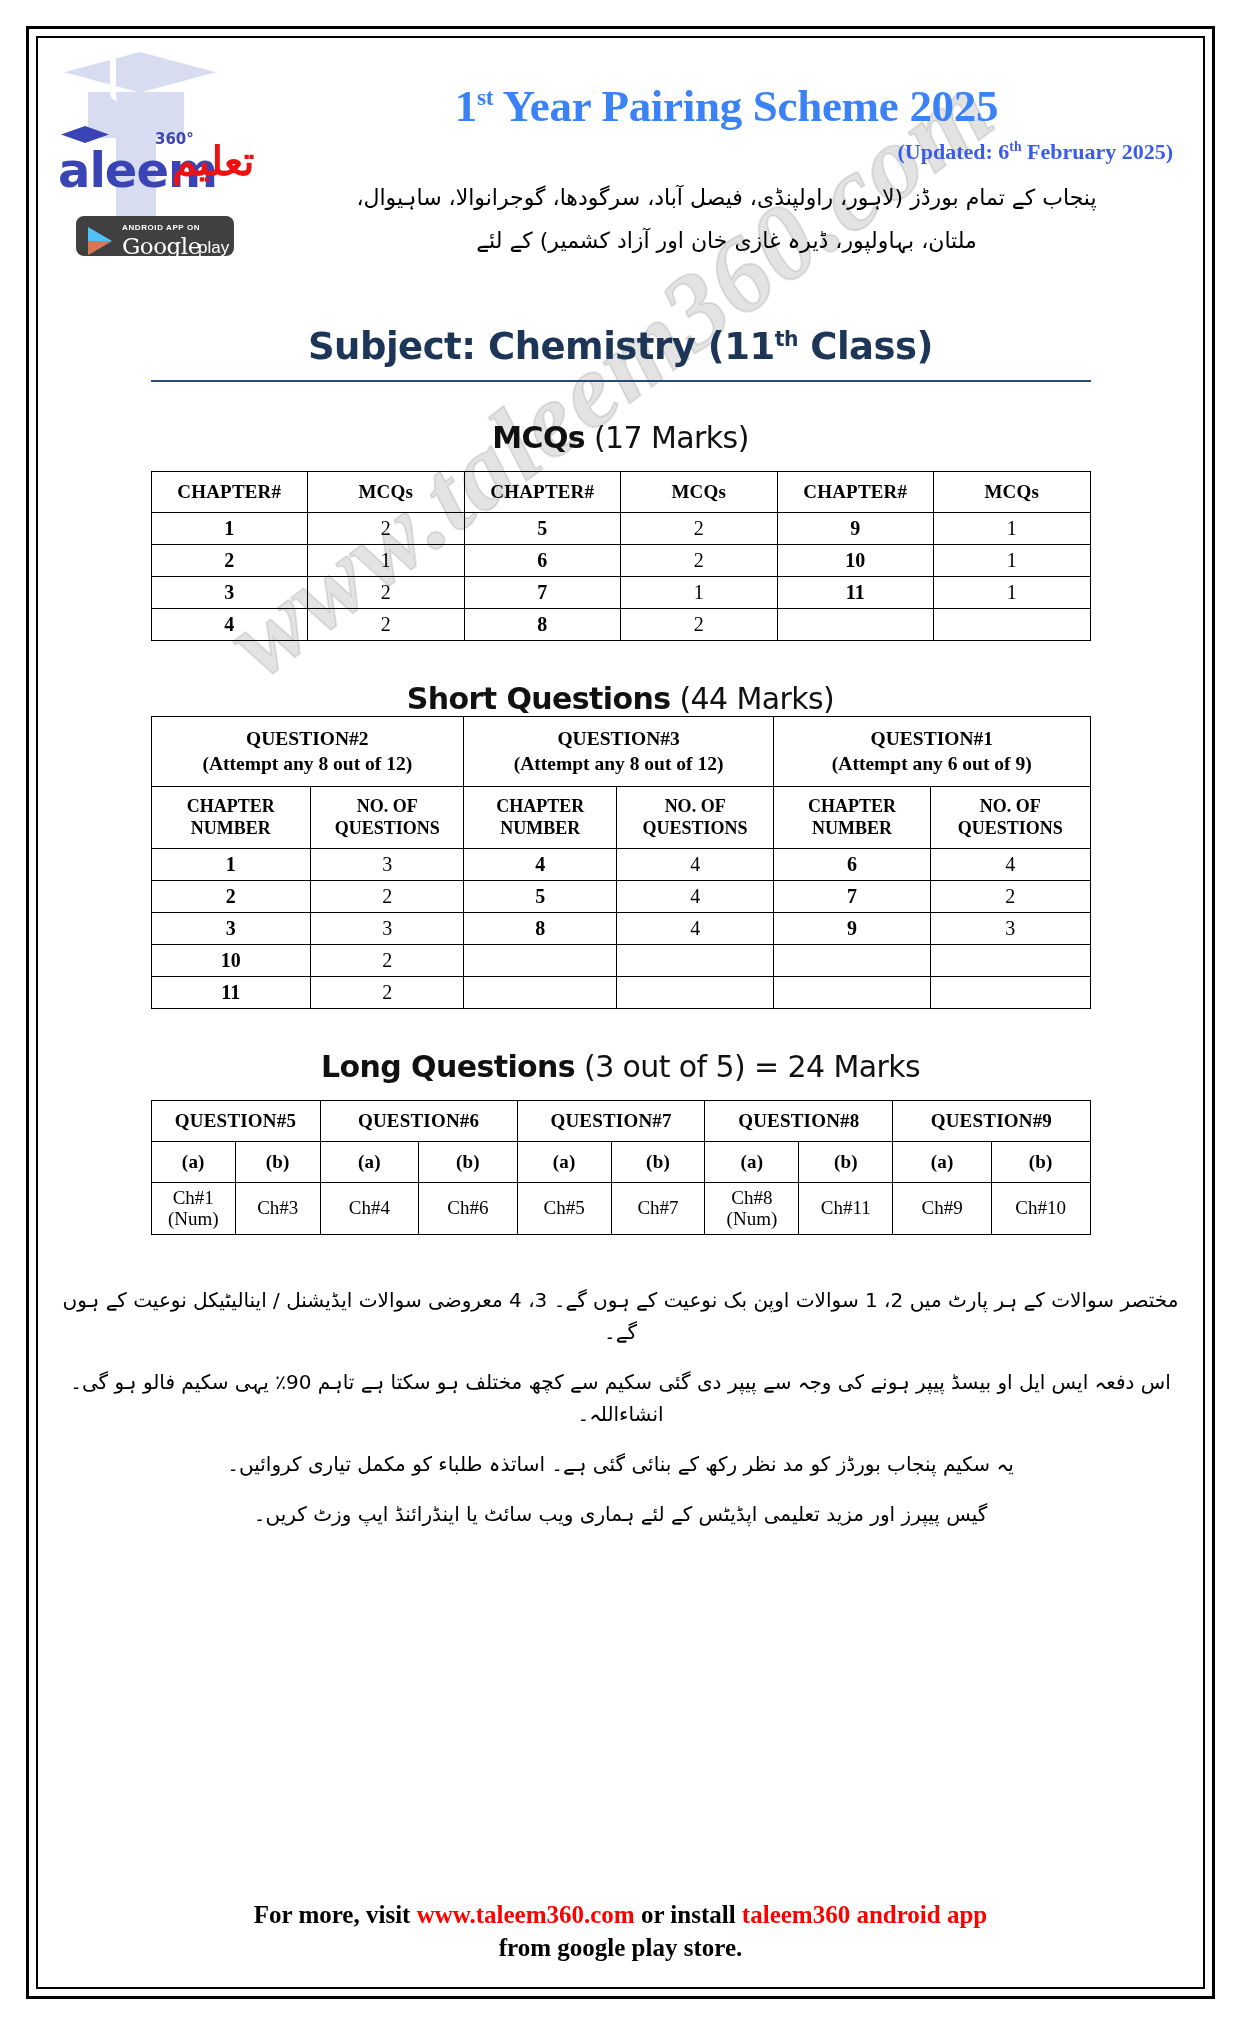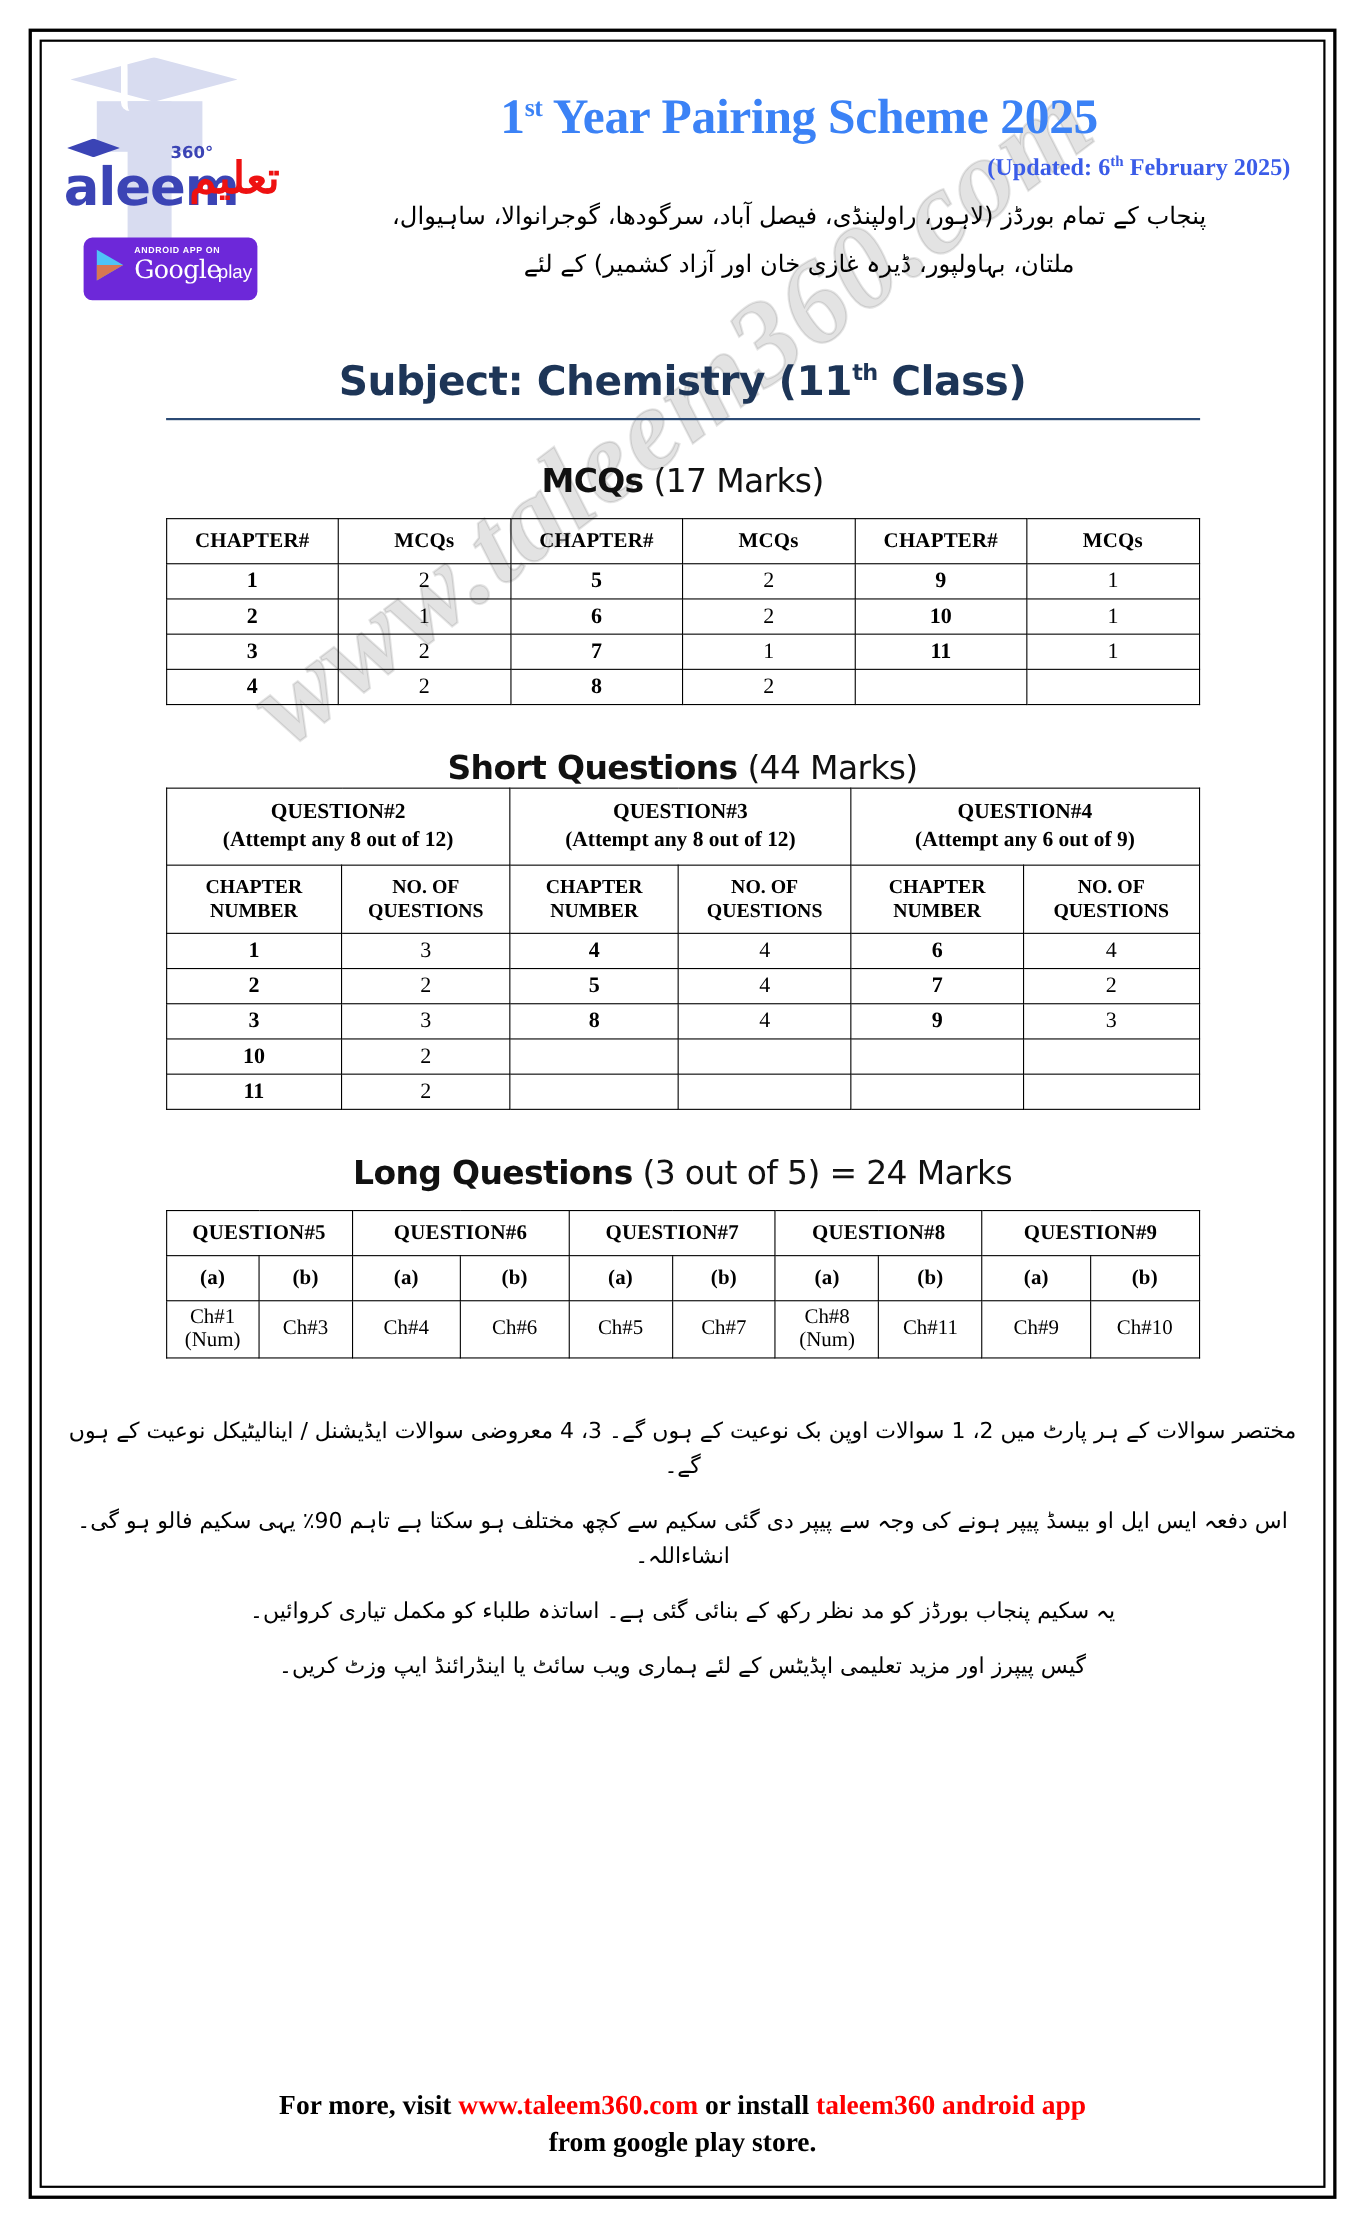--- a/index.html
+++ b/index.html
@@ -139,22 +139,22 @@
     font-size: 40px;
     font-weight: bold;
     color: #ee1111;
     direction: rtl;
   }
   .gp-badge {
     position: absolute;
     left: 22px;
     top: 170px;
     width: 158px;
-    height: 57px;
-    background: #6d28d9;
+    height: 40px;
+    background: #404040;
     border-radius: 8px;
     color: #ffffff;
   }
   .gp-tri {
     position: absolute;
     left: 12px;
     top: 11px;
     width: 0; height: 0;
     border-top: 14px solid transparent;
     border-bottom: 14px solid transparent;
@@ -468,21 +468,21 @@
             <tr>
               <th class="qhdr" colspan="2">
                 <div>QUESTION#2</div>
                 <div>(Attempt any 8 out of 12)</div>
               </th>
               <th class="qhdr" colspan="2">
                 <div>QUESTION#3</div>
                 <div>(Attempt any 8 out of 12)</div>
               </th>
               <th class="qhdr" colspan="2">
-                <div>QUESTION#4</div>
+                <div>QUESTION#1</div>
                 <div>(Attempt any 6 out of 9)</div>
               </th>
             </tr>
             <tr>
               <th class="hdr-sm">
                 <div>CHAPTER</div>
                 <div>NUMBER</div>
               </th>
               <th class="hdr-sm">
                 <div>NO. OF</div>

